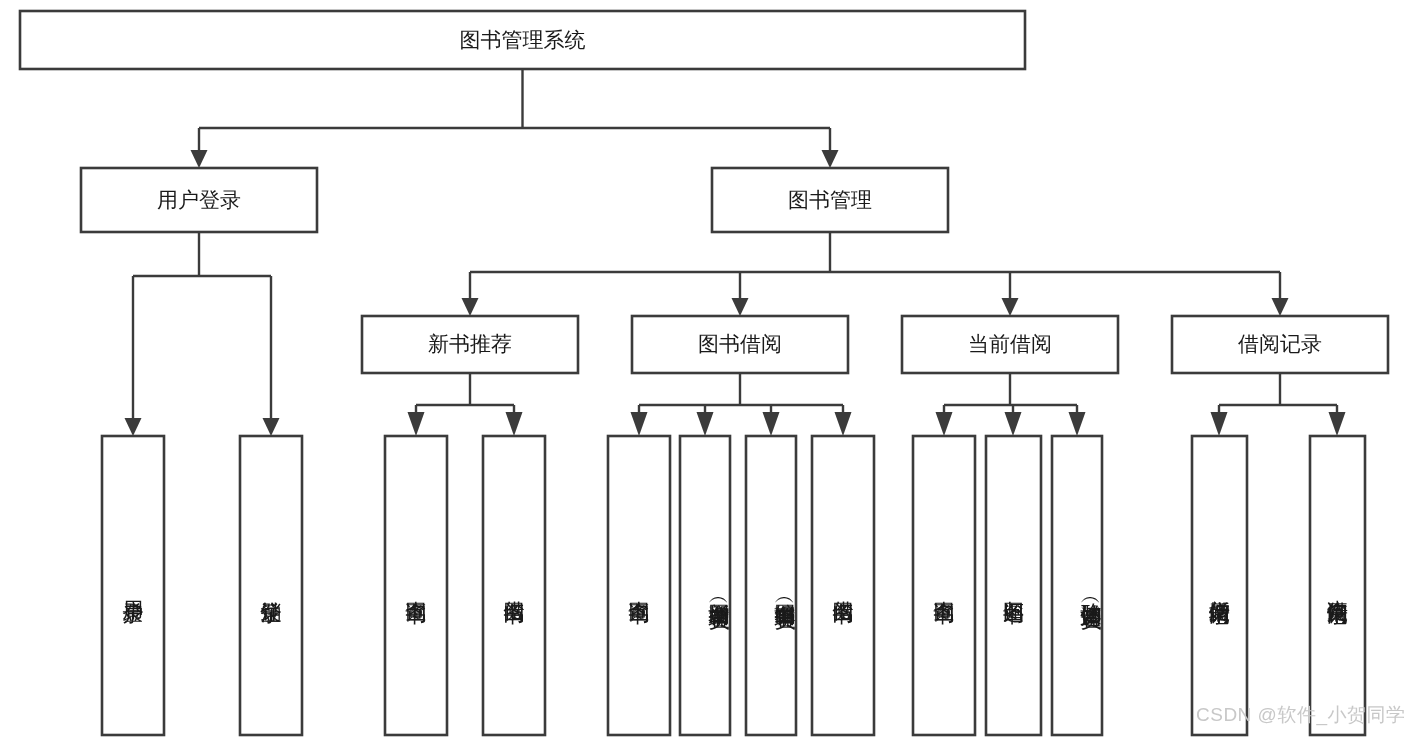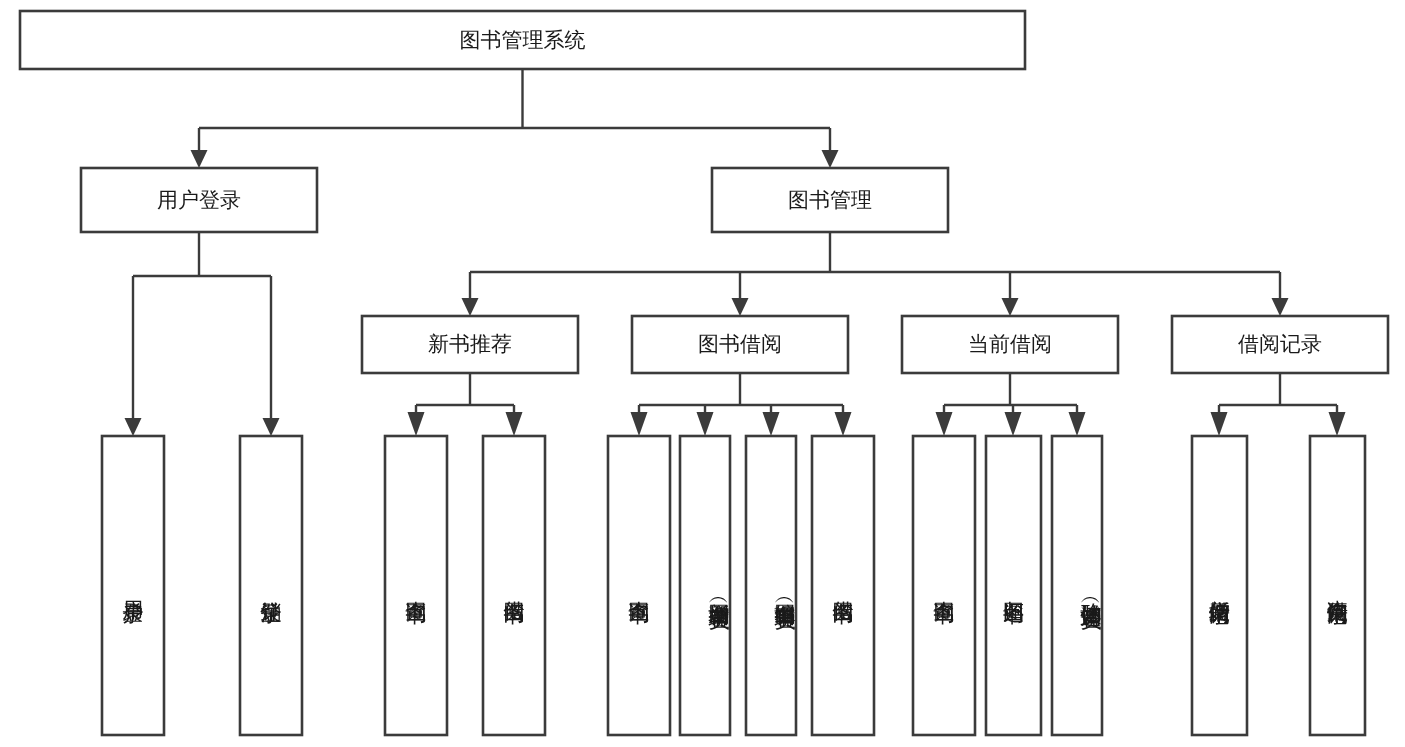--- a/index.html
+++ b/index.html
@@ -220,14 +220,15 @@
   <div class="node-label-v" style="left:608px; top:436px; width:62px; height:299px;">查询图书</div>
   <div class="node-label-v" style="left:680px; top:436px; width:50px; height:299px; align-items:flex-start; padding-top:10px; box-sizing:border-box;">新增图书（管理员）</div>
   <div class="node-label-v" style="left:746px; top:436px; width:50px; height:299px; align-items:flex-start; padding-top:10px; box-sizing:border-box;">编辑图书（管理员）</div>
   <div class="node-label-v" style="left:812px; top:436px; width:62px; height:299px;">借阅图书</div>
   <div class="node-label-v" style="left:913px; top:436px; width:62px; height:299px;">查询图书</div>
   <div class="node-label-v" style="left:986px; top:436px; width:55px; height:299px;">归还图书</div>
   <div class="node-label-v" style="left:1052px; top:436px; width:50px; height:299px; align-items:flex-start; padding-top:10px; box-sizing:border-box;">确认归还（管理员）</div>
   <div class="node-label-v" style="left:1192px; top:436px; width:55px; height:299px;">新增借阅记录</div>
   <div class="node-label-v" style="left:1310px; top:436px; width:55px; height:299px;">查询借阅记录</div>
 
+  <div class="watermark" style="left:1196px; top:702px;">CSDN @软件_小贺同学</div>
 
 </div>
 
 </body></html>

